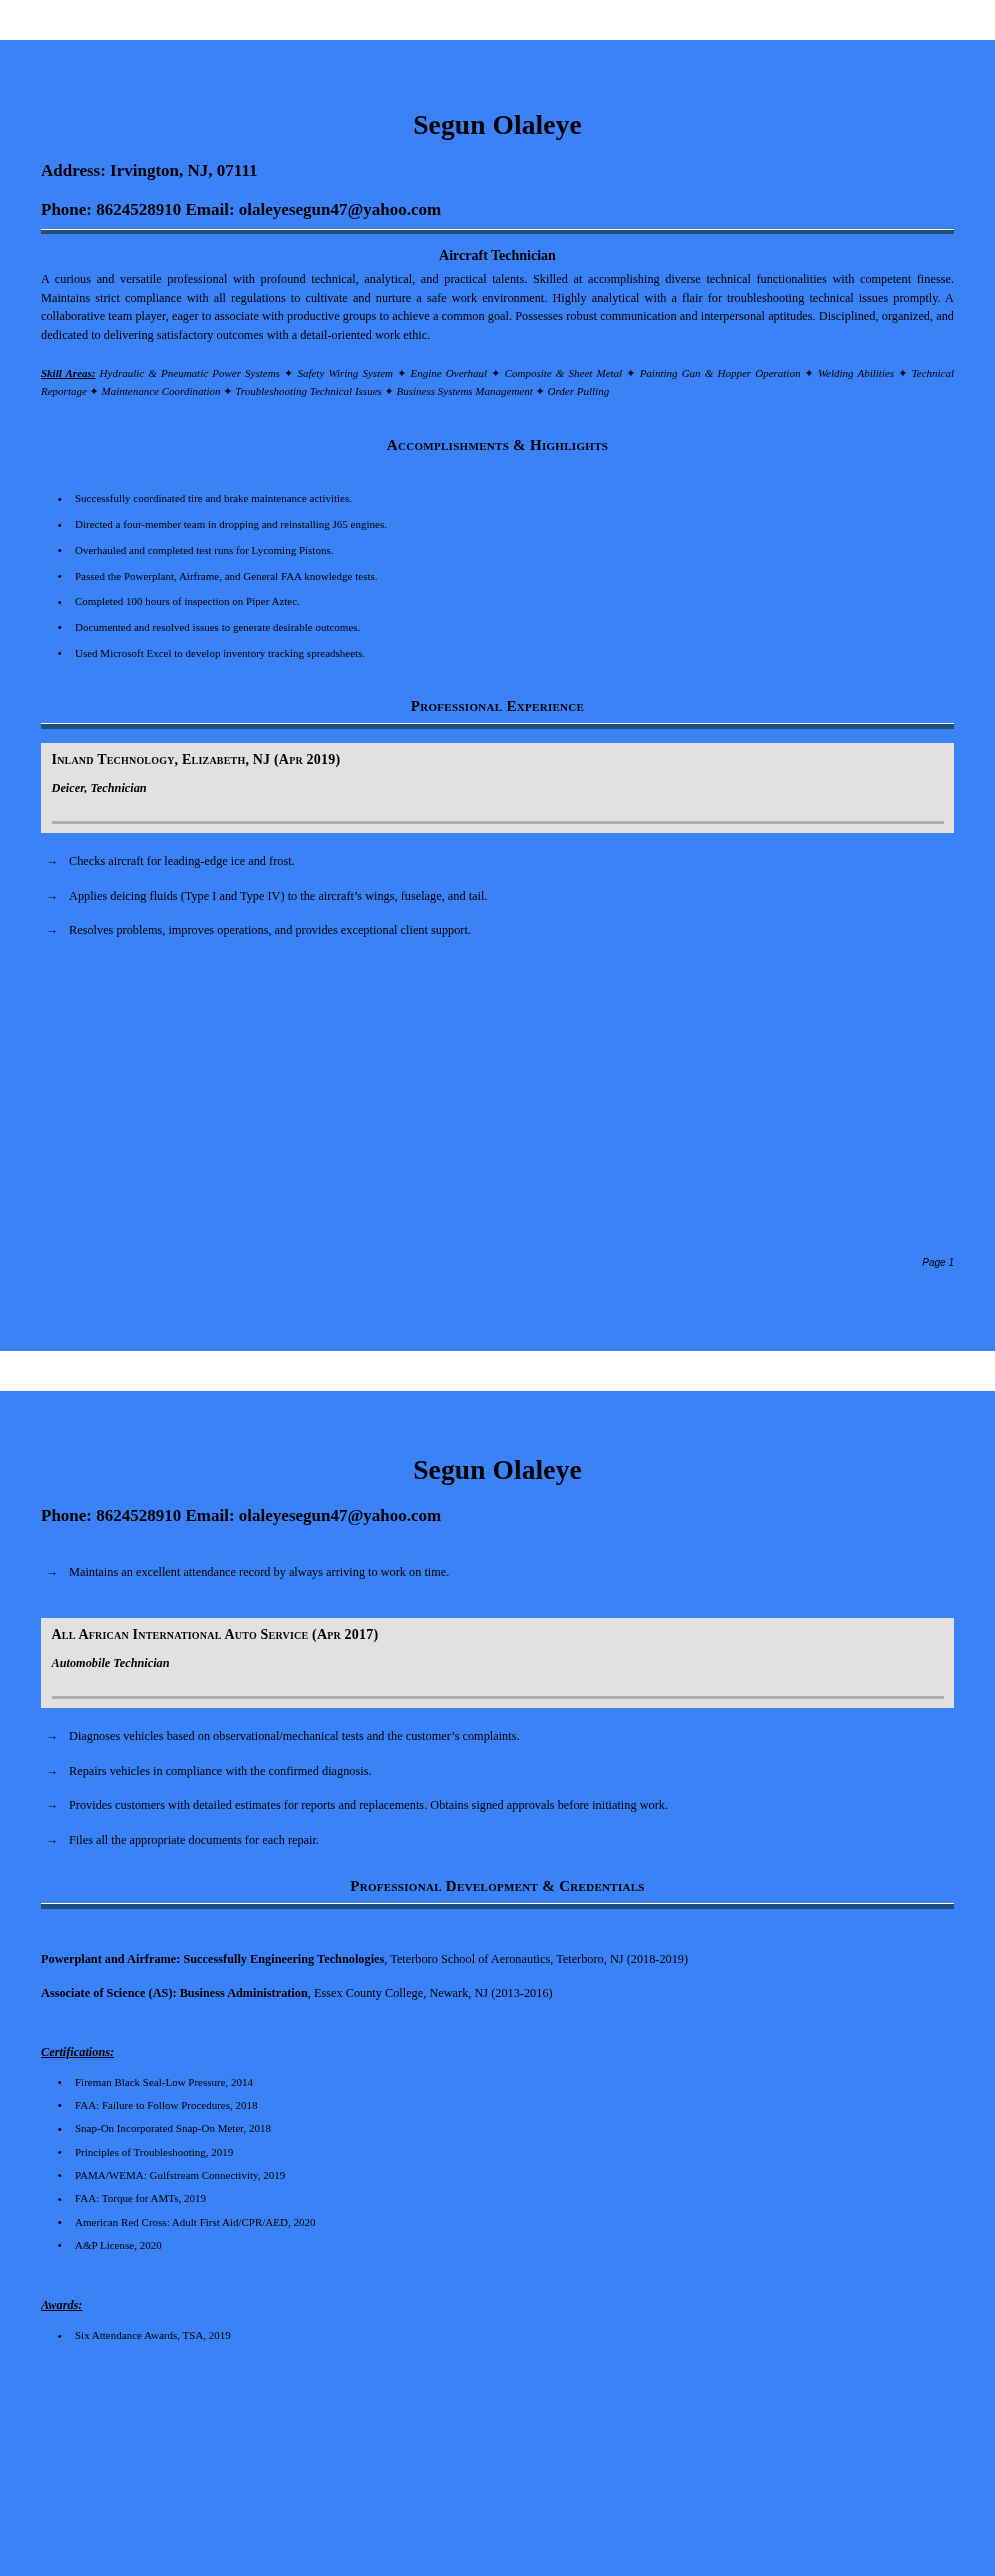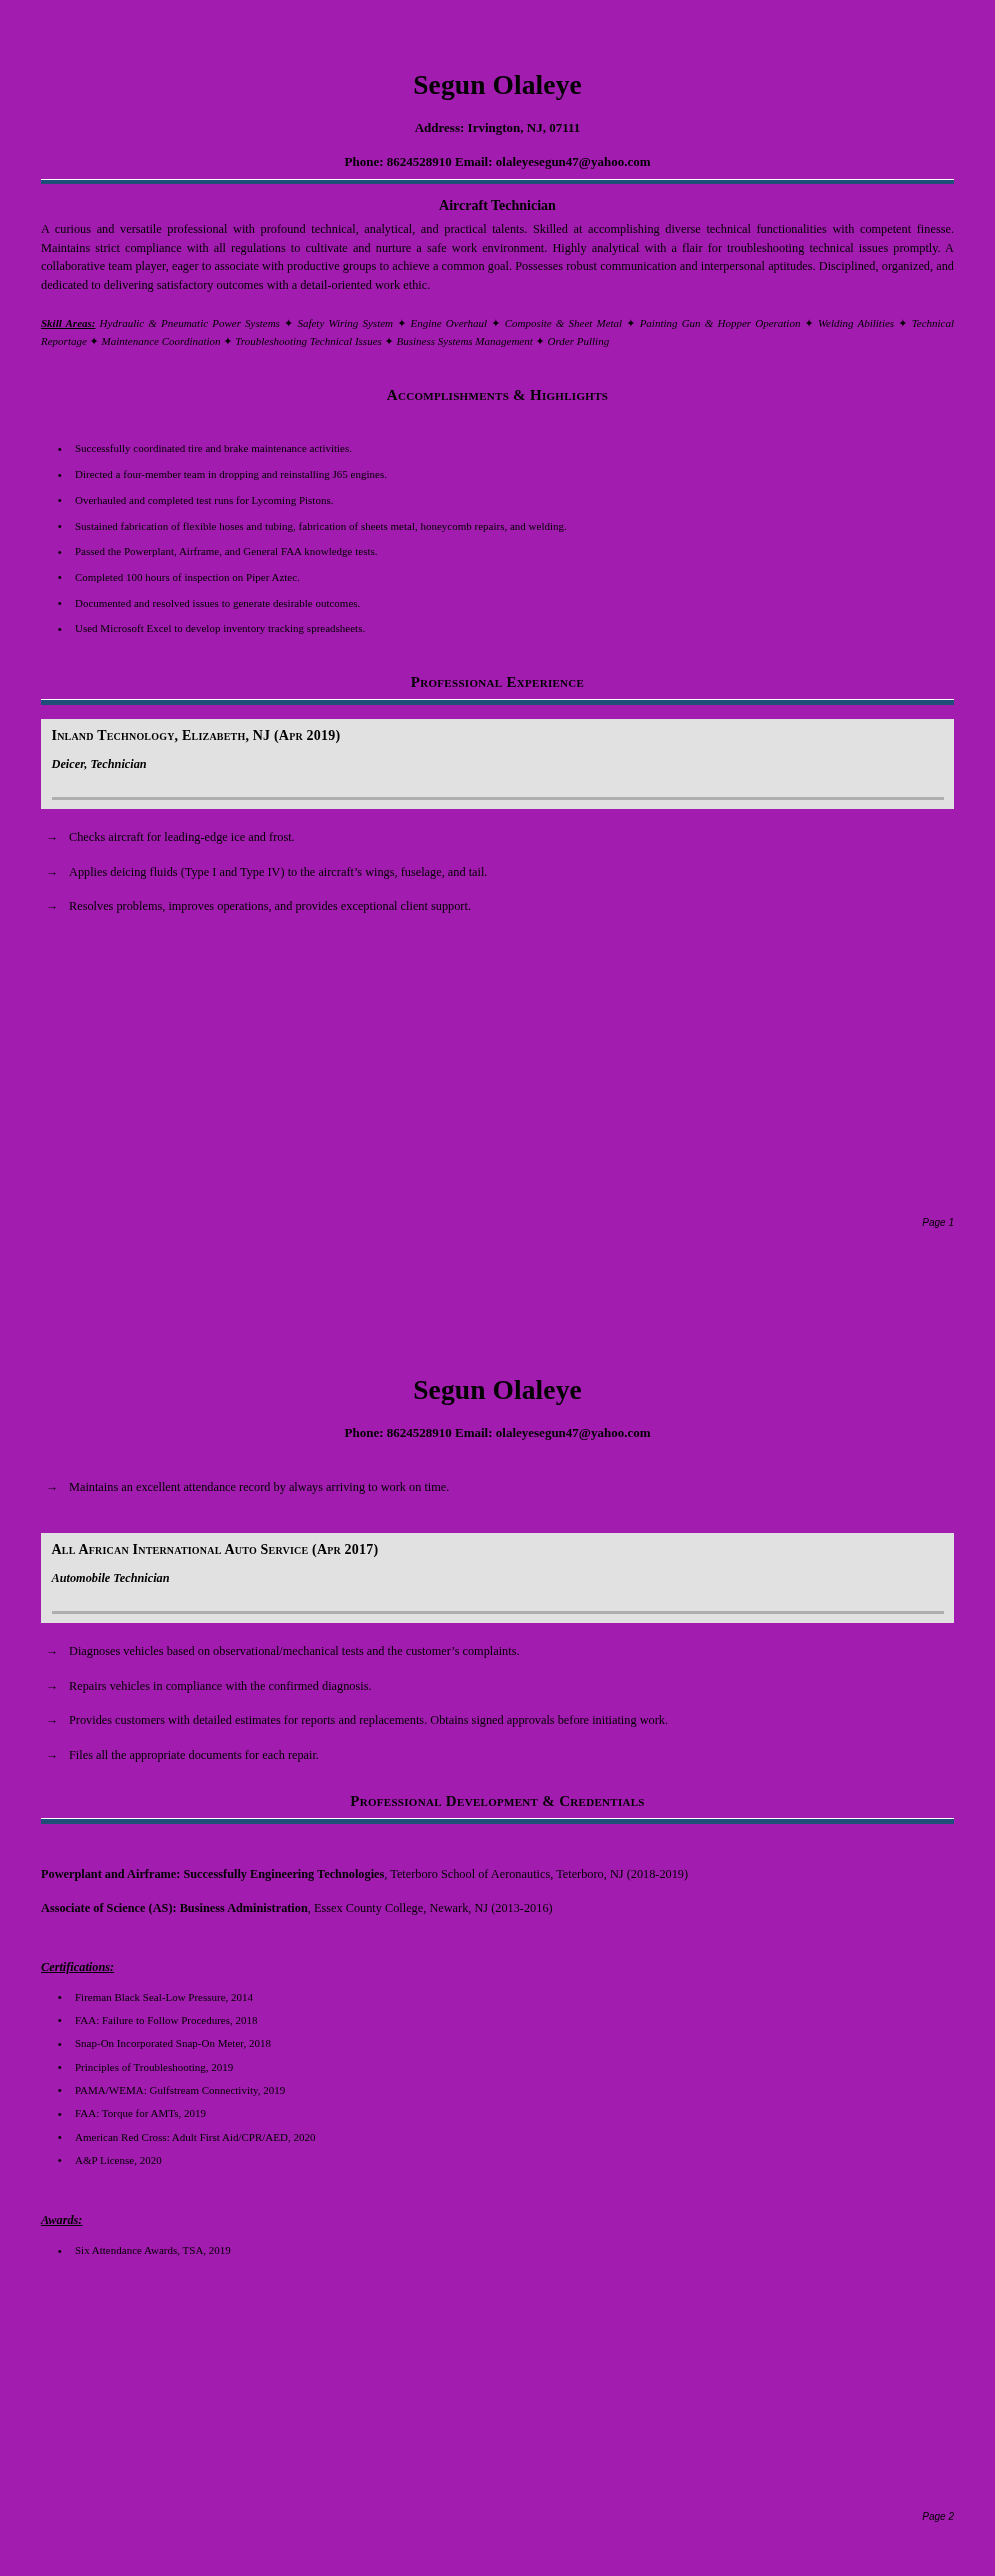--- a/index.html
+++ b/index.html
@@ -13,37 +13,38 @@
     font-family: "Liberation Serif", "DejaVu Serif", serif;
     color: #000000;
     -webkit-font-smoothing: antialiased;
   }
 
   .page {
     position: relative;
     width: 995px;
     box-sizing: border-box;
     padding: 0 41px;
-    background: #a21caf;
+    background: #3b82f6;
+    margin-top: 40px;
   }
   .page--one { height: 1311px; padding-top: 70px; }
   .page--two { height: 1265px; padding-top: 64px; }
 
   
   .doc-name {
     text-align: center;
     font-size: 27.5px;
     font-weight: bold;
     letter-spacing: 0.1px;
     line-height: 1.1;
     margin: 0 0 20px 0;
   }
   .doc-contact {
-    text-align: center;
-    font-size: 13px;
+    text-align: left;
+    font-size: 17px;
     font-weight: bold;
     line-height: 1.25;
     margin: 0 0 17.6px 0;
   }
   .doc-contact.second { margin-bottom: 0; }
 
   
   .rule-blue {
     height: 4.7px;
     background: #1f4e79;
@@ -224,21 +225,20 @@
   <div class="spacer-xl"></div>
 
   <div class="section-heading">Accomplishments &amp; Highlights</div>
 
   <div class="spacer-xl"></div>
 
   <ul class="disc-list" id="accomplishments-list">
       <li>Successfully coordinated tire and brake maintenance activities.</li>
       <li>Directed a four-member team in dropping and reinstalling J65 engines.</li>
       <li>Overhauled and completed test runs for Lycoming Pistons.</li>
-      <li>Sustained fabrication of flexible hoses and tubing, fabrication of sheets metal, honeycomb repairs, and welding.</li>
       <li>Passed the Powerplant, Airframe, and General FAA knowledge tests.</li>
       <li>Completed 100 hours of inspection on Piper Aztec.</li>
       <li>Documented and resolved issues to generate desirable outcomes.</li>
       <li>Used Microsoft Excel to develop inventory tracking spreadsheets.</li>
     </ul>
 
   <div class="spacer-lg"></div>
 
   <div class="section-heading">Professional Experience</div>
 

